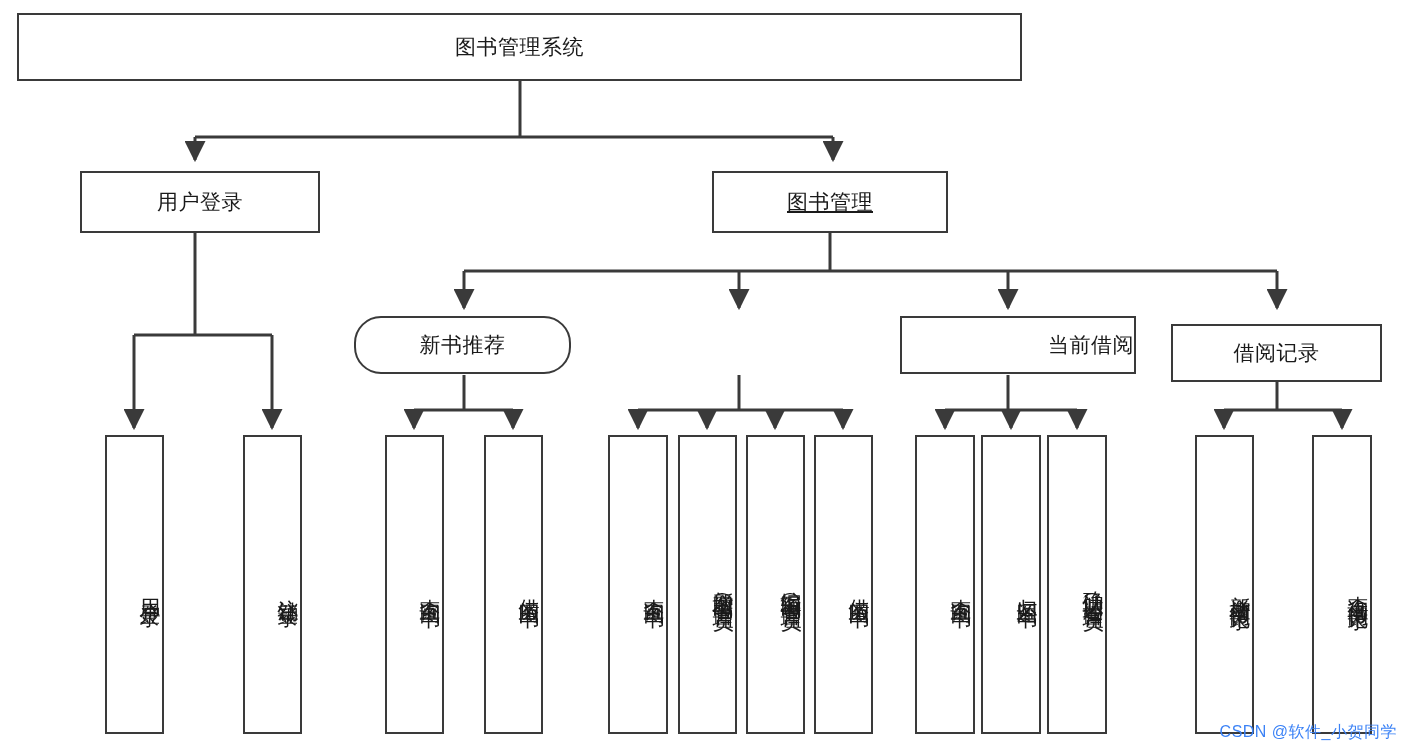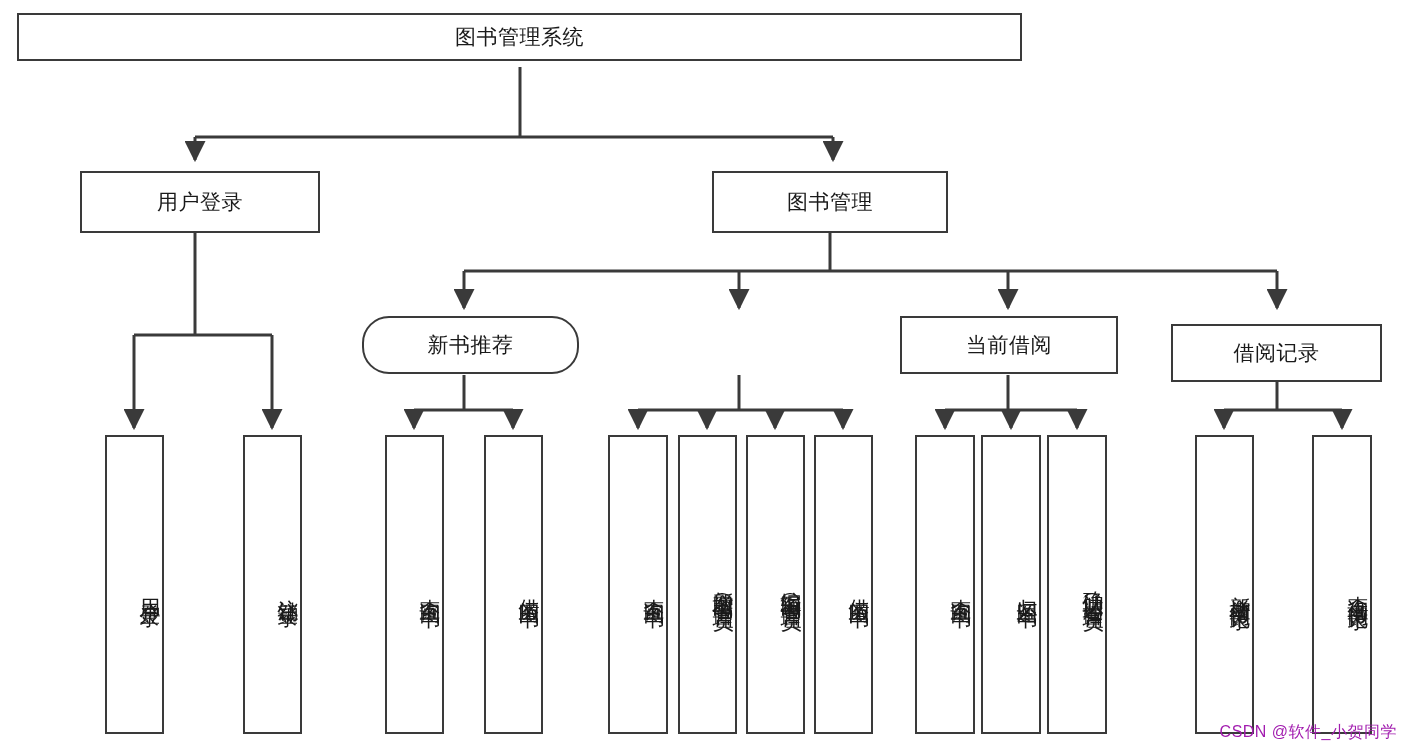--- a/index.html
+++ b/index.html
@@ -55,21 +55,21 @@
   }
   .node.vert .label {
     writing-mode: vertical-rl;
     text-orientation: upright;
   }
   #watermark {
     position: absolute;
     right: 8px;
     bottom: 4px;
     font-size: 16px;
-    color: #a21caf;
+    color: #3b82f6;
     letter-spacing: 0.5px;
     white-space: nowrap;
   }
 </style>
 </head>
 <body>
 
 <div id="canvas">
 
   <svg id="wires" viewBox="0 0 1405 747">
@@ -115,35 +115,35 @@
       <path d="M 1011 410 L 1011 428" marker-end="url(#arrow)"></path>
       <path d="M 1077 410 L 1077 428" marker-end="url(#arrow)"></path>
 
       <path d="M 1277 375 L 1277 410"></path>
       <path d="M 1224 410 L 1342 410"></path>
       <path d="M 1224 410 L 1224 428" marker-end="url(#arrow)"></path>
       <path d="M 1342 410 L 1342 428" marker-end="url(#arrow)"></path>
     </g>
   </svg>
 
-  <div class="node horiz" style="left:17px; top:13px; width:1005px; height:48px;">
+  <div class="node horiz" style="left:17px; top:13px; width:1005px; height:68px;">
     <span class="label">图书管理系统</span>
   </div>
 
   <div class="node horiz" style="left:80px; top:171px; width:240px; height:62px;">
     <span class="label">用户登录</span>
   </div>
-  <div class="node horiz" style="left:712px; top:171px; width:236px; height:62px;">
+  <div class="node horiz" style="left:712px; top:171px; width:236px; height:62px;text-decoration:underline;">
     <span class="label">图书管理</span>
   </div>
 
-  <div class="node horiz" style="left:362px; top:316px; width:217px; height:58px;border-radius:27px;">
+  <div class="node horiz" style="left:354px; top:316px; width:217px; height:58px;border-radius:27px;">
     <span class="label">新书推荐</span>
   </div>
-  <div class="node horiz" style="left:900px; top:316px; width:218px; height:58px;">
+  <div class="node horiz" style="left:900px; top:316px; width:236px; height:58px;justify-content:flex-end;">
     <span class="label">当前借阅</span>
   </div>
   <div class="node horiz" style="left:1171px; top:324px; width:211px; height:58px;">
     <span class="label">借阅记录</span>
   </div>
 
   <div class="node vert" style="left:105px; top:435px; width:59px; height:299px;">
     <span class="label">用户登录</span>
   </div>
   <div class="node vert" style="left:243px; top:435px; width:59px; height:299px;">

